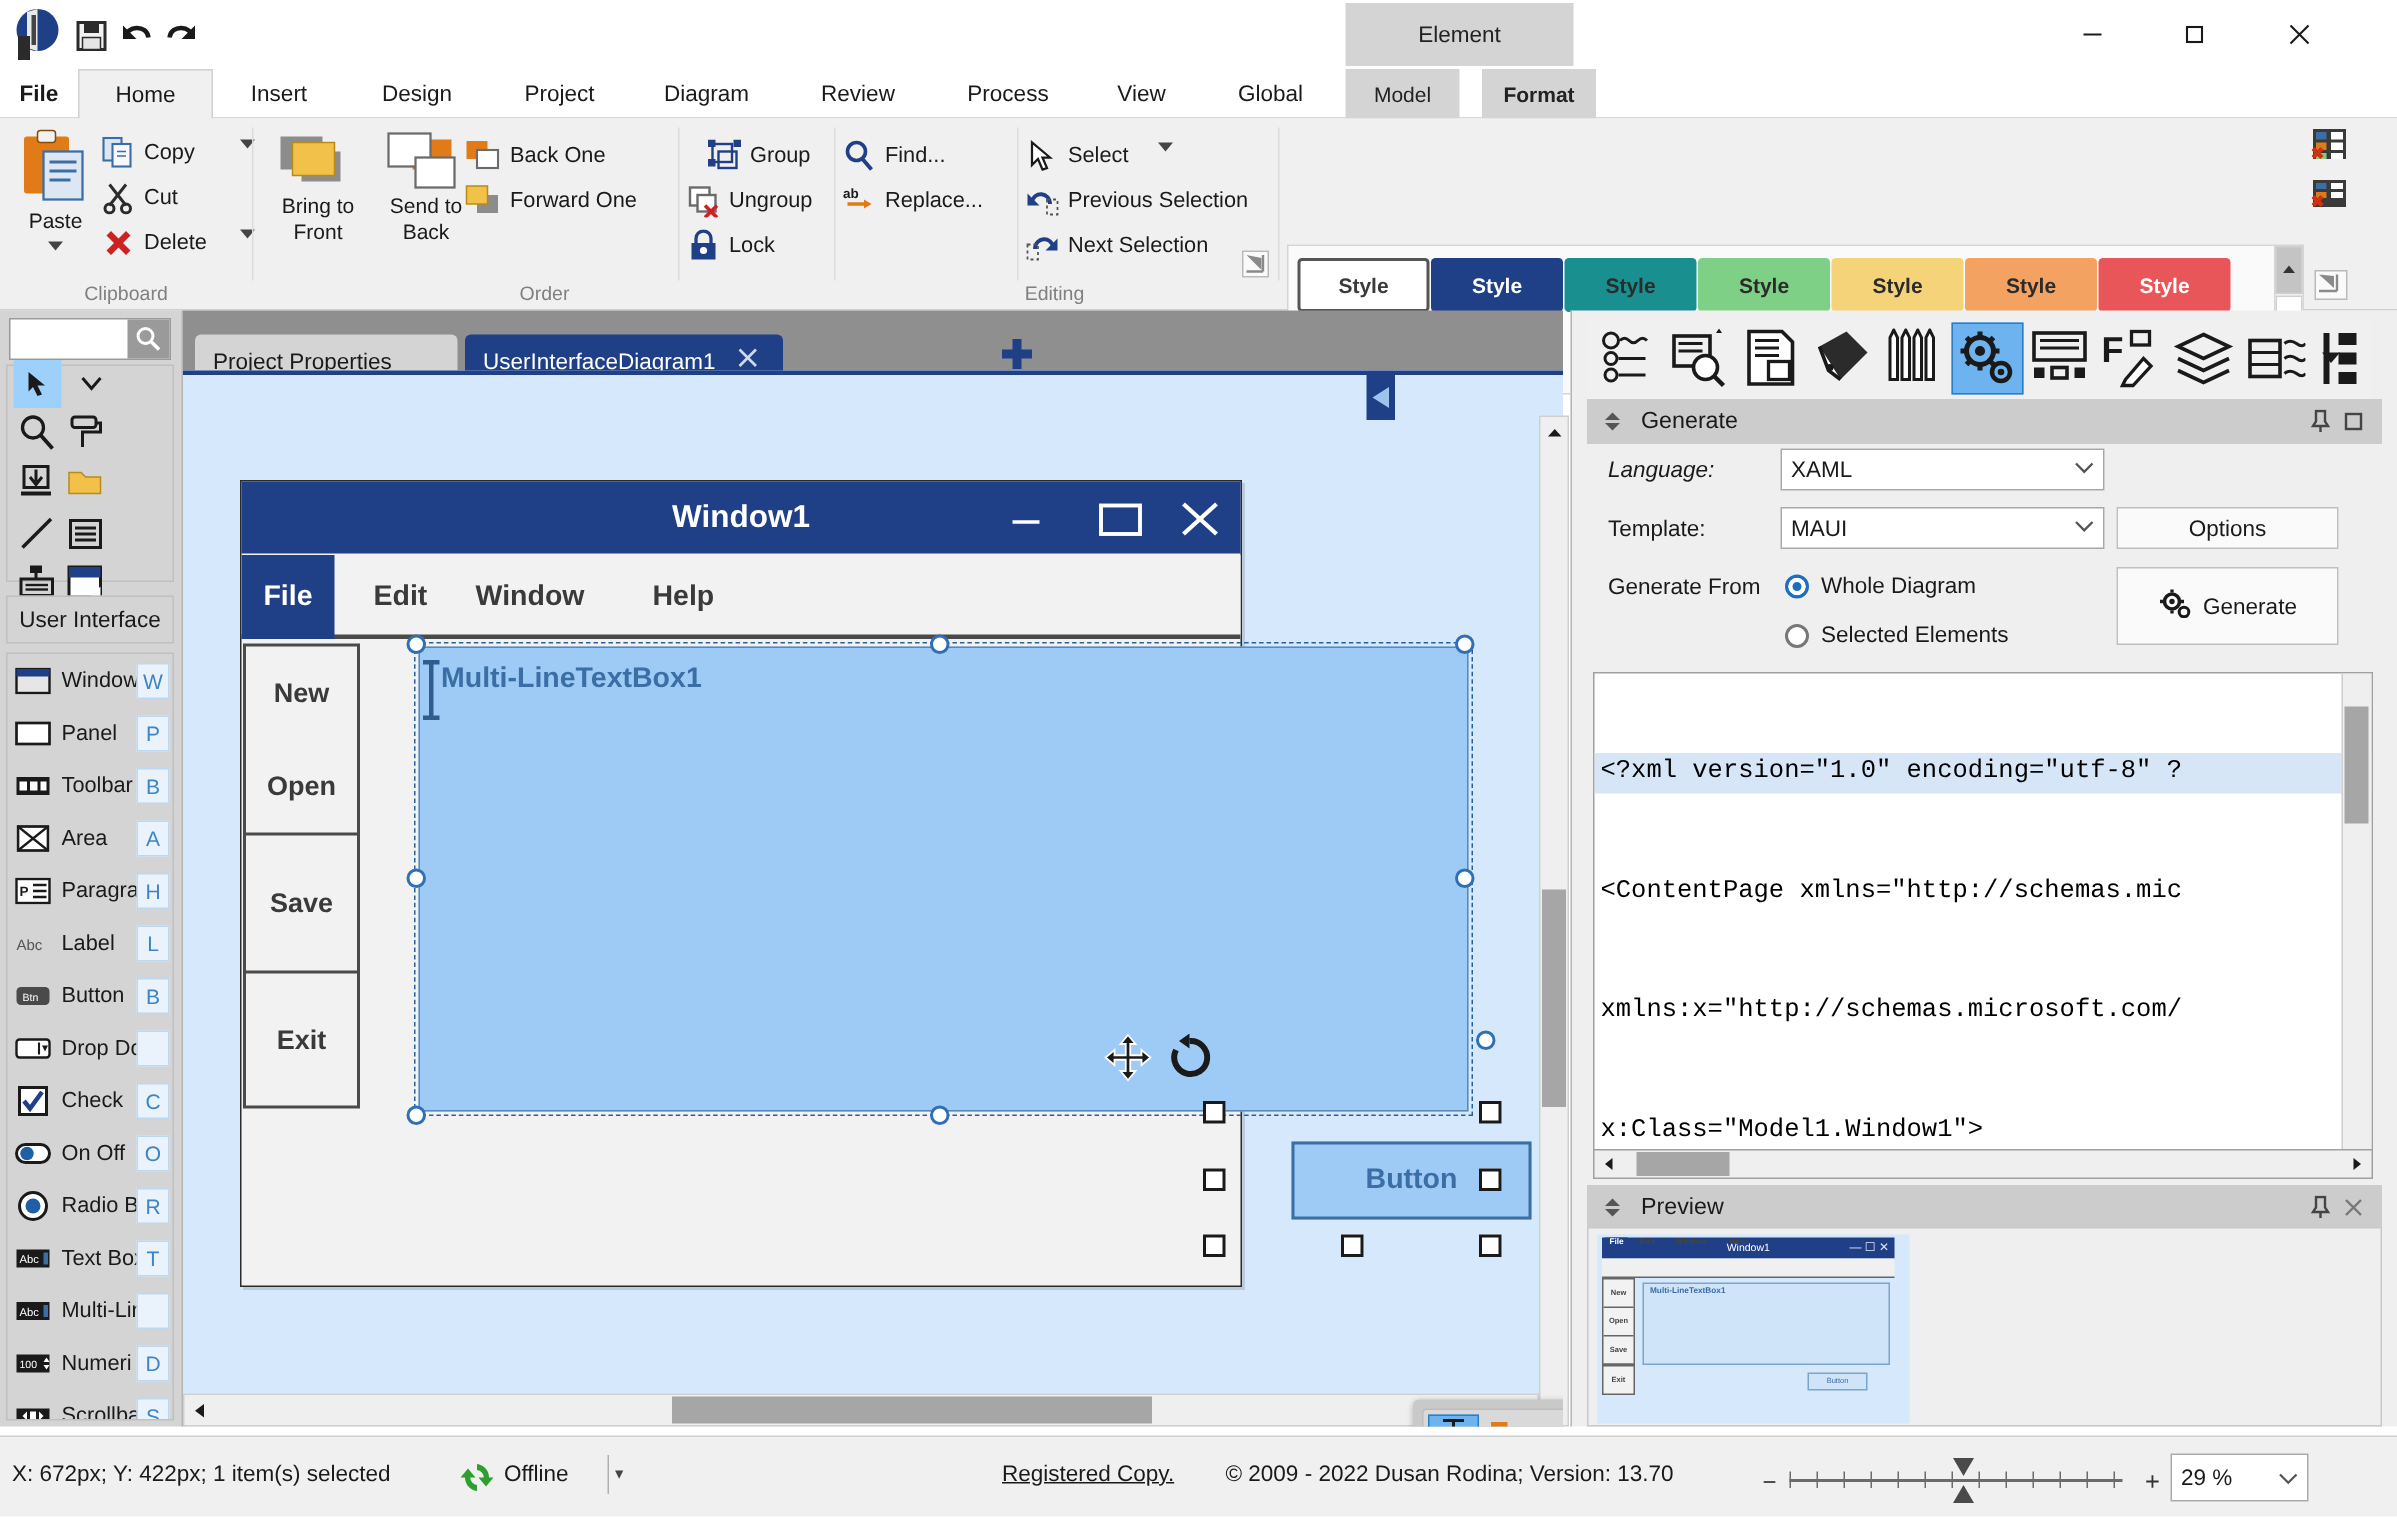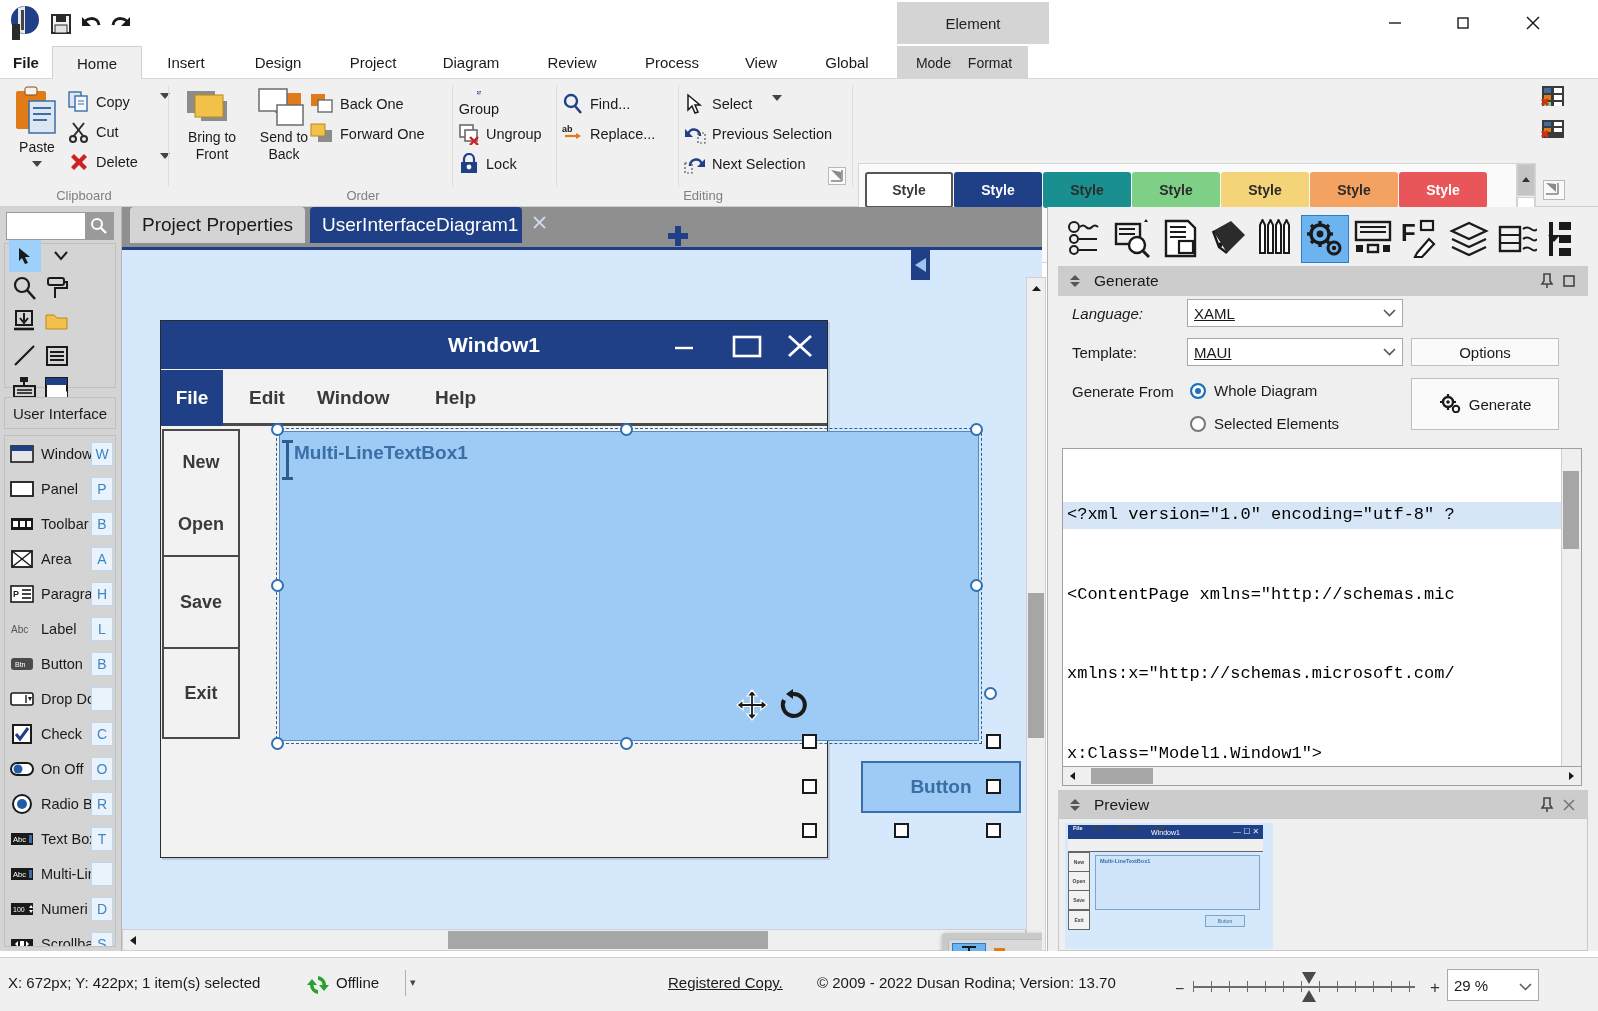--- a/index.html
+++ b/index.html
@@ -55,21 +55,21 @@
   .tbicon { position:absolute; width:32px; height:32px; display:flex; align-items:center; justify-content:center; cursor:pointer; }
   .tbgroup { position:absolute; left:4px; top:190px; width:112px; height:32px; background:#d4d4d4; border:1px solid #c0c0c0; display:flex; align-items:center; justify-content:center; font-size:15px; color:#1a1a1a;}
   .tblist { position:absolute; left:4px; top:228px; width:112px; height:512px; background:#d4d4d4; border:1px solid #c0c0c0; overflow:hidden;}
   .tbrow { position:relative; height:35px; display:flex; align-items:center; cursor:pointer; padding-left:4px; }
   .tbrow .ic { width:26px; height:22px; flex:0 0 26px; display:flex;align-items:center;justify-content:center; }
   .tbrow .lb { flex:1; margin-left:6px; font-size:14.5px; color:#1a1a1a; white-space:nowrap; overflow:hidden; }
   .tbrow .kk { position:absolute; right:2px; top:6px; width:22px; height:24px; border:1px solid #bcd7ef; background:#eaf3fb; color:#3d85c6; font-size:14px; display:flex; align-items:center; justify-content:center; }
 
   
   .doctabs { position:absolute; left:122px; top:207px; width:920px; height:40px; background:#8f8f8f; }
-  .doctab { position:absolute; top:0; height:36px; display:flex; align-items:center; padding:12px 12px; font-size:19px; cursor:pointer; }
+  .doctab { position:absolute; top:16px; height:36px; display:flex; align-items:center; padding:12px 12px; font-size:15px; cursor:pointer; }
   .doctab.inactive { background:#d4d4d4; color:#1a1a1a; border-top-left-radius:4px; border-top-right-radius:4px;}
   .doctab.active { background:#1f3f87; color:#fff; border-top-left-radius:4px; border-top-right-radius:4px;}
   .tabclose { margin-left:14px; font-size:17px; color:#cfd8ee; cursor:pointer; }
   .tabplus { position:absolute; left:545px; top:18px; cursor:pointer; }
   .tabsdrop { position:absolute; left:1010px; top:18px; width:0;height:0;border-left:11px solid transparent;border-right:11px solid transparent;border-top:14px solid #1b1b1b; cursor:pointer;}
 
   
   .canvaswrap { position:absolute; left:122px; top:247px; width:920px; height:704px; background:#d6e8fb; border-top:3px solid #1f3f87; overflow:hidden;}
   .canvas { position:absolute; left:0; top:0; width:920px; height:680px; background:#d6e8fb; }
   .collapser { position:absolute; left:911px; top:250px; width:19px; height:30px; background:#1f3f87; display:flex;align-items:center;justify-content:center; cursor:pointer; z-index:40;}
@@ -114,21 +114,21 @@
   .ricons { position:absolute; left:1058px; top:213px; width:523px; height:53px; background:#f0f0f0; }
   .ricon { position:absolute; top:2px; width:48px; height:48px; display:flex; align-items:center; justify-content:center; cursor:pointer; }
   .ricon.sel { background:#6cb3f0; border:1px solid #2a7ec4; }
   .rmoreicon { position:absolute; left:1541px; top:213px; width:26px;height:50px; display:flex;flex-direction:column;align-items:center;justify-content:center;cursor:pointer;}
 
   .panelhdr { position:absolute; height:30px; background:#cccccc; display:flex; align-items:center; font-size:15.5px; color:#1a1a1a;}
   .phdr-ic { width:22px; display:flex;align-items:center;justify-content:center; cursor:pointer;}
   .gen-body { position:absolute; left:1058px; top:296px; width:530px; height:145px; background:#efefef;}
   .lbl { position:absolute; font-size:15px; color:#1a1a1a; }
   .combo { position:absolute; height:28px; background:#fff; border:1px solid #a8a8a8; display:flex; align-items:center; padding:0 6px; font-size:15px; cursor:pointer;}
-  .combo .cv { flex:1;text-decoration:underline; }
+  .combo .cv { flex:1; }
   .combo .cc { font-size:11px; color:#555; }
   .btnw { position:absolute; background:#fafafa; border:1px solid #bfbfbf; display:flex; align-items:center; justify-content:center; font-size:15px; cursor:pointer;}
   .radio { position:absolute; display:flex; align-items:center; gap:8px; font-size:15px; cursor:pointer; }
   .rdot { width:16px;height:16px;border-radius:50%;border:2px solid #1c6fc0; background:#fff; display:flex;align-items:center;justify-content:center;}
   .rdot.on { background:#1c6fc0; box-shadow: inset 0 0 0 3px #fff; }
   .rdot.off { border-color:#777; }
 
   .codebox { position:absolute; left:1062px; top:448px; width:520px; height:325px; background:#fff; border:1px solid #a0a0a0; overflow:hidden; font-family:"Liberation Mono", monospace; font-size:17px; line-height:26.5px; white-space:pre; color:#000;}
   .codeline { padding-left:4px; }
   .codeline.hl { background:#d6e6f7; }
@@ -214,21 +214,21 @@
     <div class="rtab active" style="left:52px;width:90px;">Home</div>
     <div class="rtab" style="left:142px;width:88px;">Insert</div>
     <div class="rtab" style="left:230px;width:96px;">Design</div>
     <div class="rtab" style="left:326px;width:94px;">Project</div>
     <div class="rtab" style="left:420px;width:102px;">Diagram</div>
     <div class="rtab" style="left:522px;width:100px;">Review</div>
     <div class="rtab" style="left:622px;width:100px;">Process</div>
     <div class="rtab" style="left:722px;width:78px;">View</div>
     <div class="rtab" style="left:800px;width:94px;">Global</div>
     <div class="rtab-ctx" style="left:897px;width:76px;">Model</div>
-    <div class="rtab-ctx" style="left:952px;width:76px;">Format</div>
+    <div class="rtab-ctx" style="left:988px;width:76px;font-weight:bold;">Format</div>
   </div>
 
   <div class="ribbon">
 
     <div class="bigbtn" style="left:8px; top:6px; width:58px;">
       <svg width="50" height="52" viewBox="0 0 50 52">
           <rect x="4" y="6" width="30" height="38" rx="2" fill="#e07b17"></rect>
           <rect x="13" y="2" width="12" height="8" rx="2" fill="#f2f2f2" stroke="#8a4a0a"></rect>
           <rect x="17" y="16" width="26" height="32" fill="#dde7f3" stroke="#3a6ea5" stroke-width="1.5"></rect>
           <line x1="21" y1="23" x2="39" y2="23" stroke="#3a6ea5" stroke-width="2"></line>
@@ -297,21 +297,21 @@
       <span>Back One</span>
     </div>
     <div class="ritem" style="left:310px; top:42px; width:165px; height:26px;">
       <svg width="24" height="22" viewBox="0 0 24 22">
           <rect x="8" y="7" width="14" height="12" fill="#8c8c8c"></rect>
           <rect x="1" y="1" width="14" height="12" fill="#f2c14a" stroke="#b88a18"></rect>
         </svg>
       <span>Forward One</span>
     </div>
     <div class="rsep" style="left:452px;"></div>
-    <div class="ritem" style="left:431px; top:12px; width:96px; height:26px;flex-direction:column;">
+    <div class="ritem" style="left:472px; top:12px; width:96px; height:26px;">
       <svg width="22" height="22" viewBox="0 0 22 22">
           <rect x="3" y="3" width="13" height="12" fill="none" stroke="#1f3f87" stroke-width="1.6"></rect>
           <rect x="7" y="8" width="12" height="11" fill="none" stroke="#1f3f87" stroke-width="1.6"></rect>
           <rect x="0" y="0" width="5" height="5" fill="#1f3f87"></rect>
           <rect x="17" y="0" width="5" height="5" fill="#1f3f87"></rect>
           <rect x="0" y="13" width="5" height="5" fill="#1f3f87"></rect>
         </svg>
       <span>Group</span>
     </div>
     <div class="ritem" style="left:458px; top:42px; width:110px; height:26px;">

